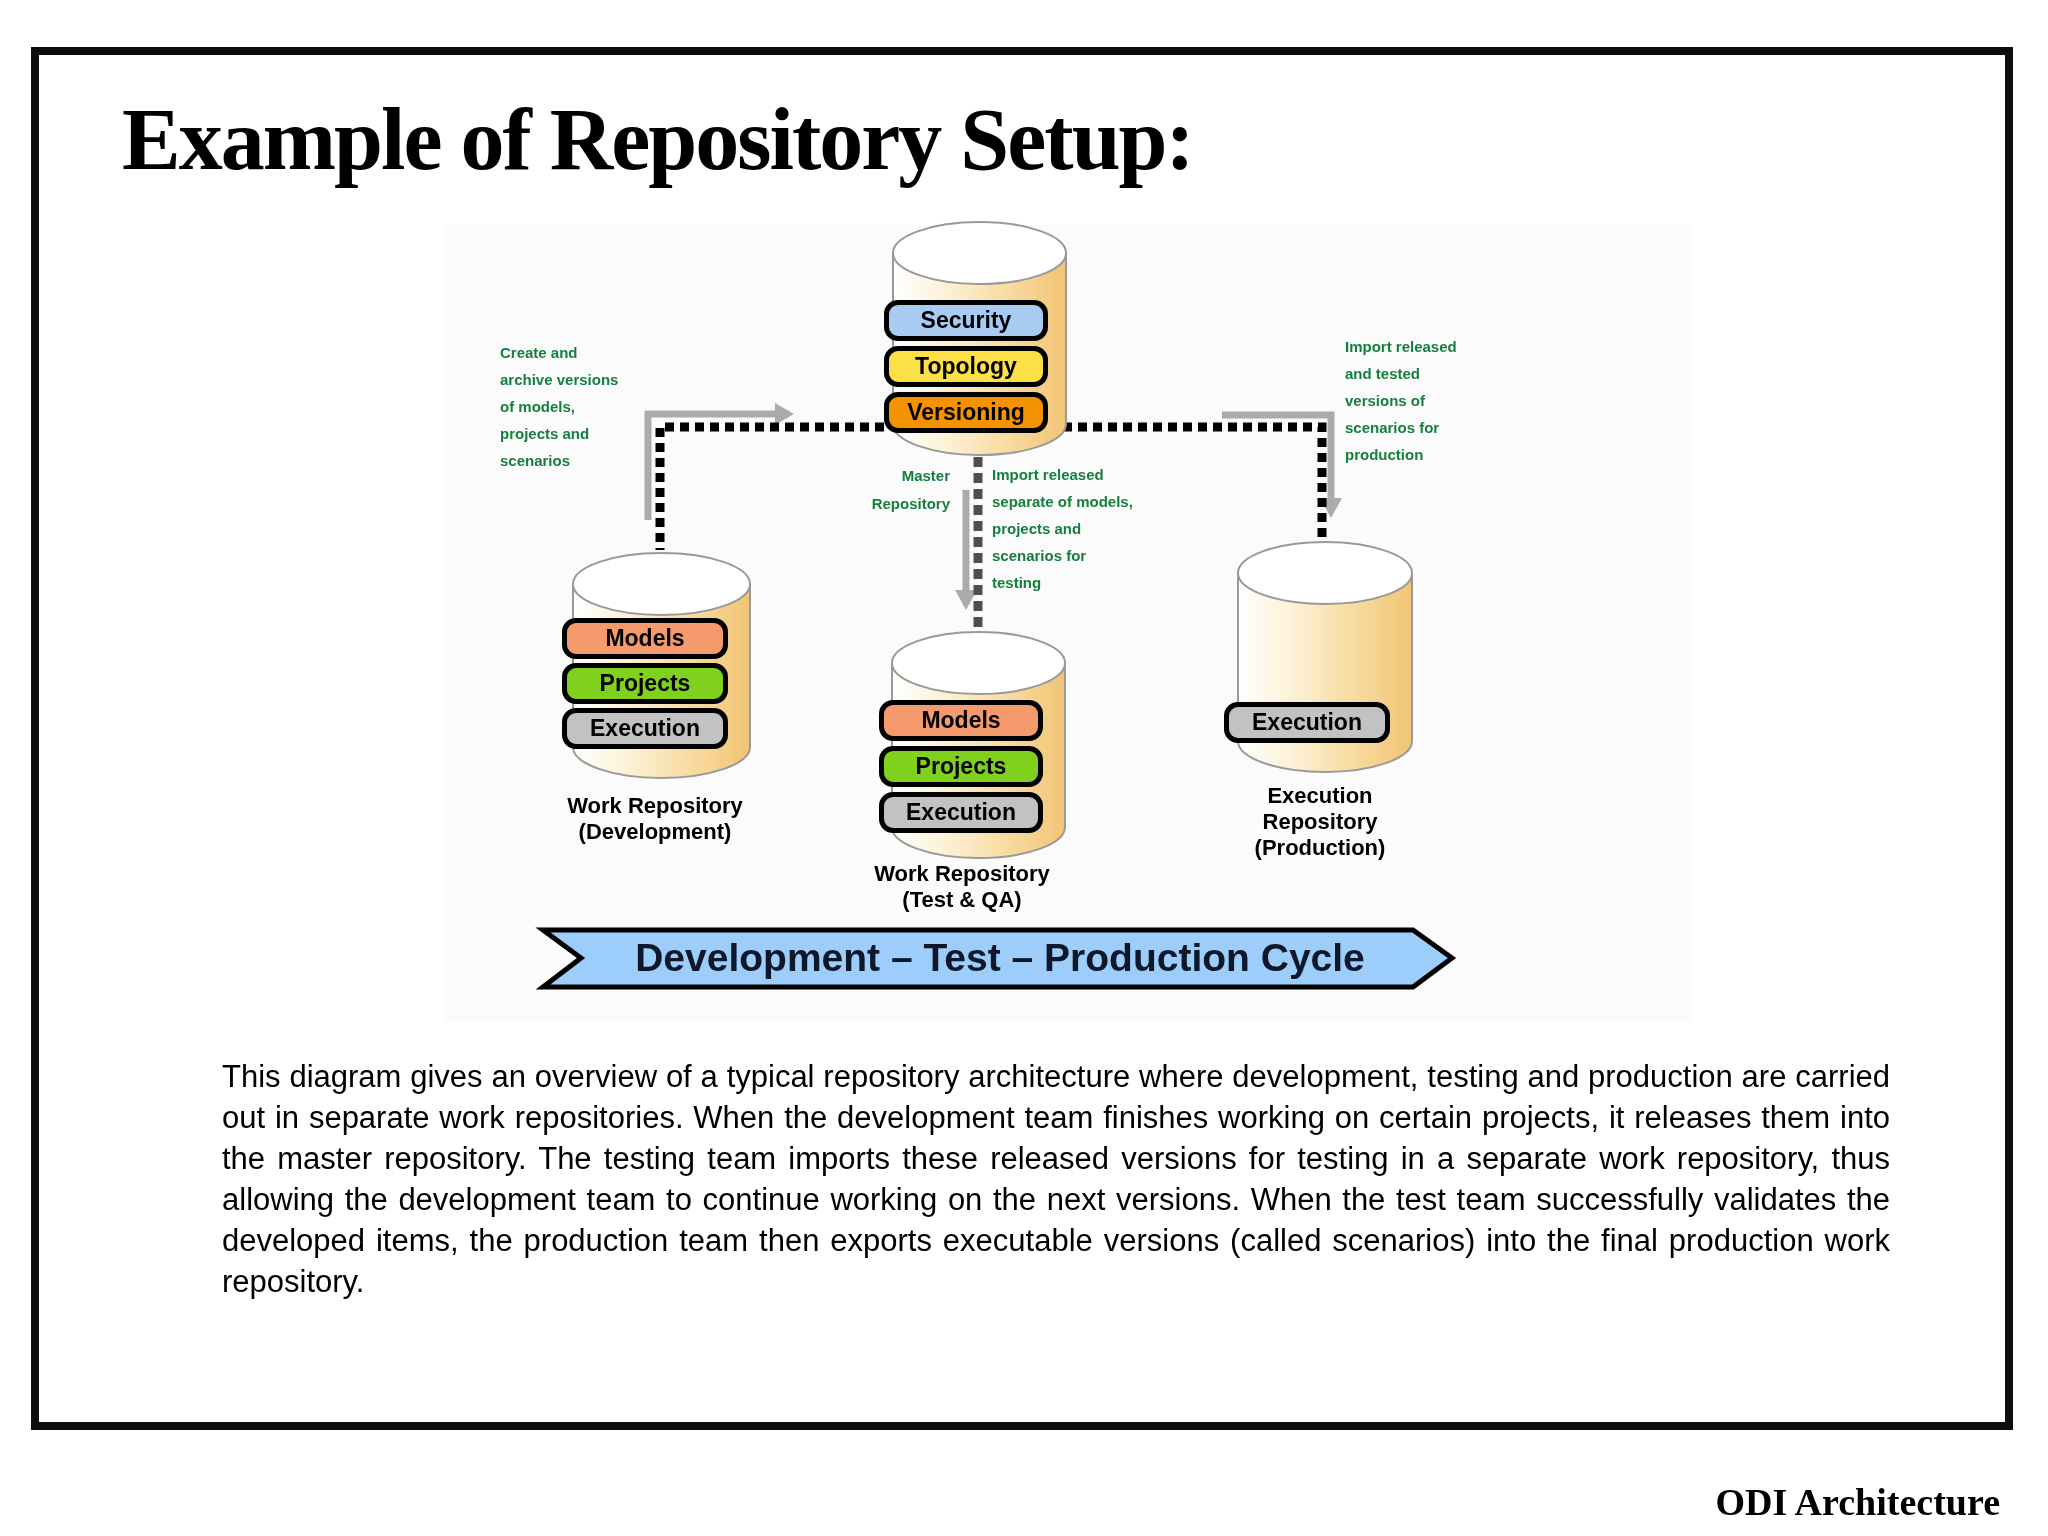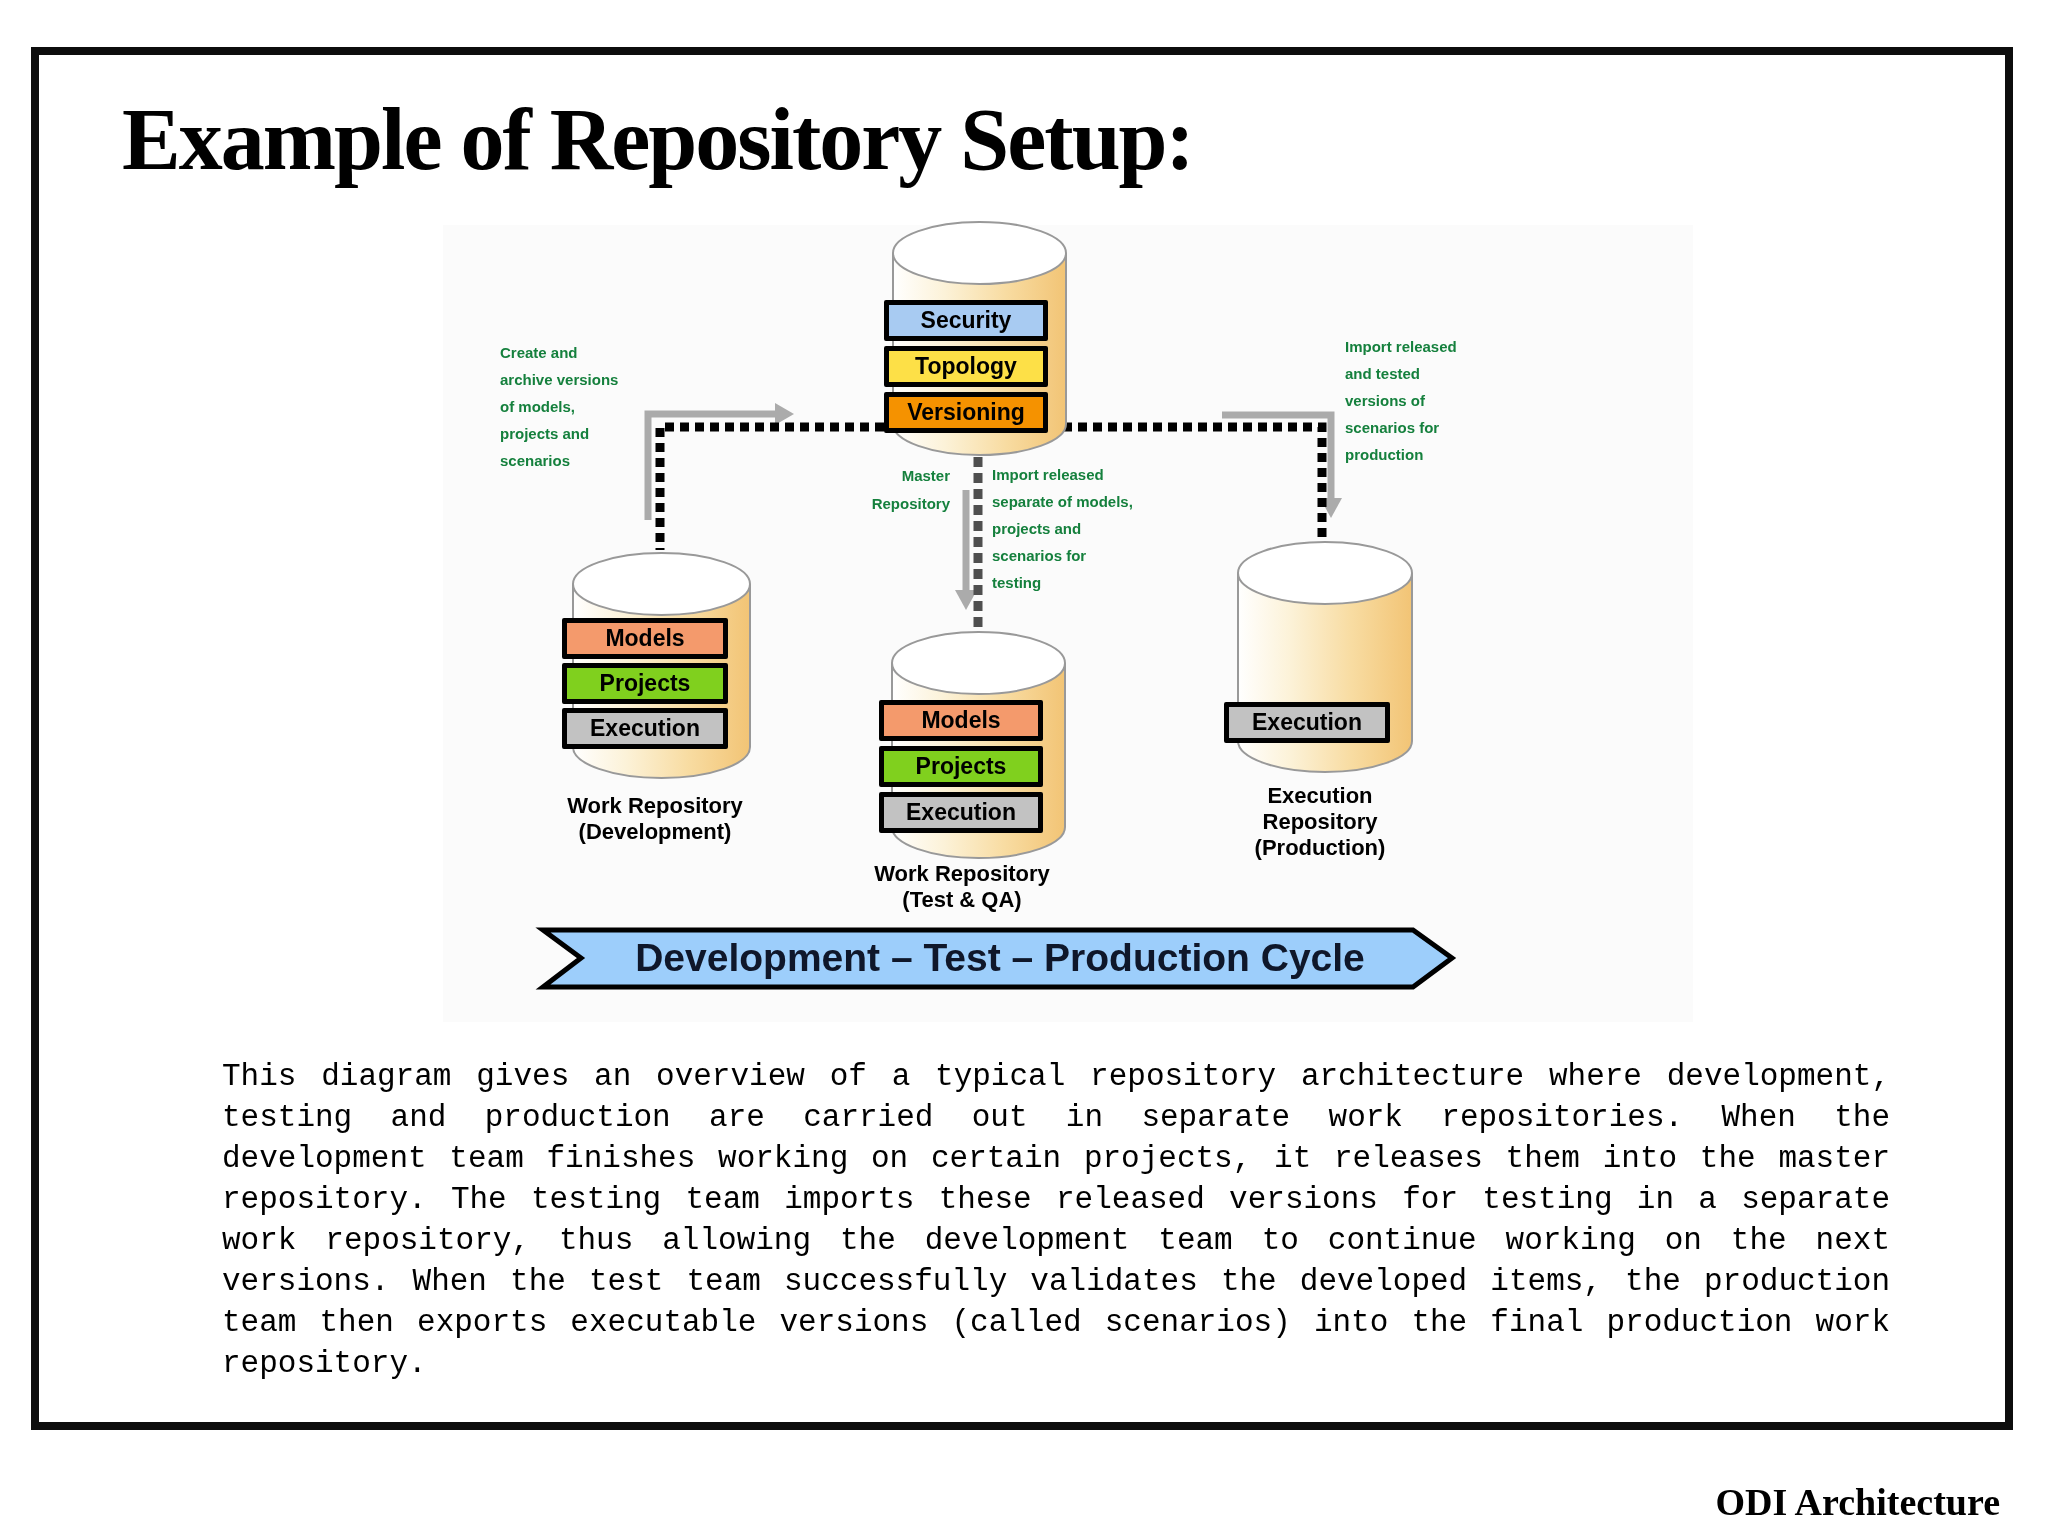--- a/index.html
+++ b/index.html
@@ -4,30 +4,30 @@
 <style>
   html,body{margin:0;padding:0;background:#fff;}
   .slide{position:relative;width:2048px;height:1536px;background:#ffffff;
          font-family:"Liberation Sans",sans-serif;overflow:hidden;}
   .frame{position:absolute;left:31px;top:47px;width:1982px;height:1383px;
          border:8px solid #0d0d0d;box-sizing:border-box;}
   .title{position:absolute;left:122px;top:96px;font-family:"Liberation Serif",serif;
          font-weight:bold;font-size:88px;letter-spacing:-2px;color:#000;line-height:1;white-space:nowrap;}
   .diagram-bg{position:absolute;left:443px;top:225px;width:1250px;height:797px;background:#fbfbfb;}
   svg.layer{position:absolute;left:0;top:0;}
-  .badge{position:absolute;box-sizing:border-box;border:5px solid #000;border-radius:2px;
+  .badge{position:absolute;box-sizing:border-box;border:5px solid #000;border-radius:14px;
          display:flex;align-items:center;justify-content:center;
          font-weight:bold;font-size:23px;color:#000;height:41px;}
   .note{position:absolute;font-weight:bold;font-size:15px;line-height:27px;color:#15803d;}
   .repo-label{position:absolute;font-weight:bold;font-size:22px;line-height:26px;
               color:#000;text-align:center;}
   .banner-text{position:absolute;left:580px;top:936px;width:840px;text-align:center;
                font-weight:bold;font-size:39px;color:#0f172a;white-space:nowrap;}
   .bodytext{position:absolute;left:222px;top:1056px;width:1668px;
-            font-family:Liberation Mono, monospace;font-size:31px;line-height:41px;
+            font-family:Liberation Sans, sans-serif;font-size:31px;line-height:41px;
             color:#000;text-align:justify;}
   .bodytext p{margin:0;}
   .footer{position:absolute;left:1400px;top:1480px;width:600px;text-align:right;
           font-family:"Liberation Serif",serif;font-weight:bold;font-size:38px;color:#000;}
 </style>
 </head>
 <body>
 
 <div class="slide">
 

